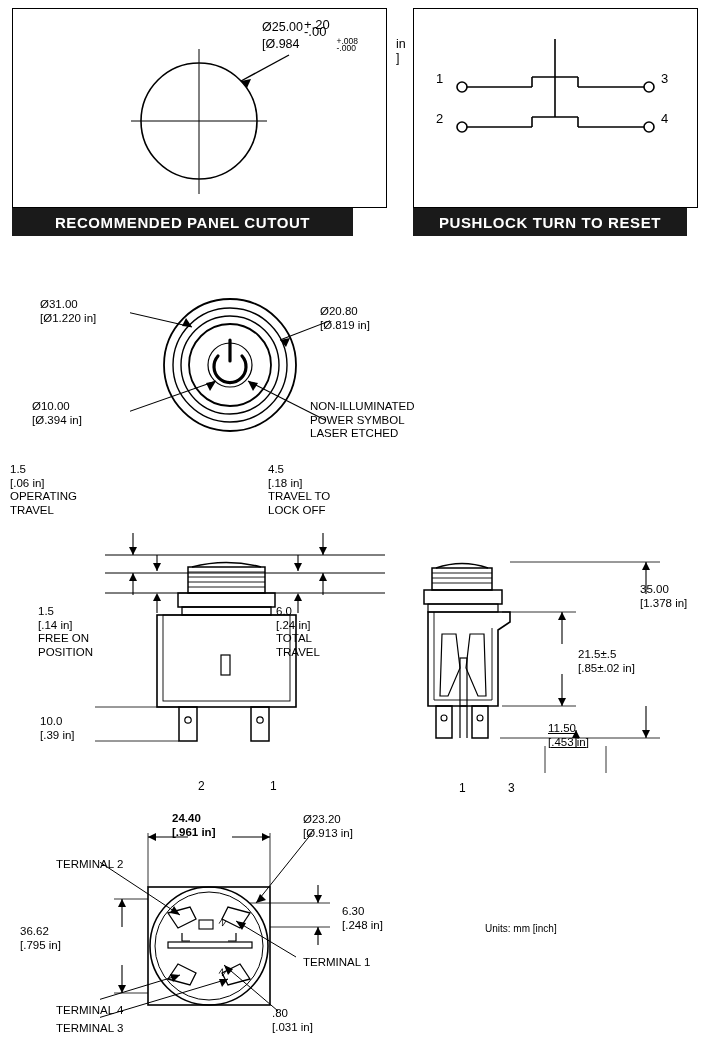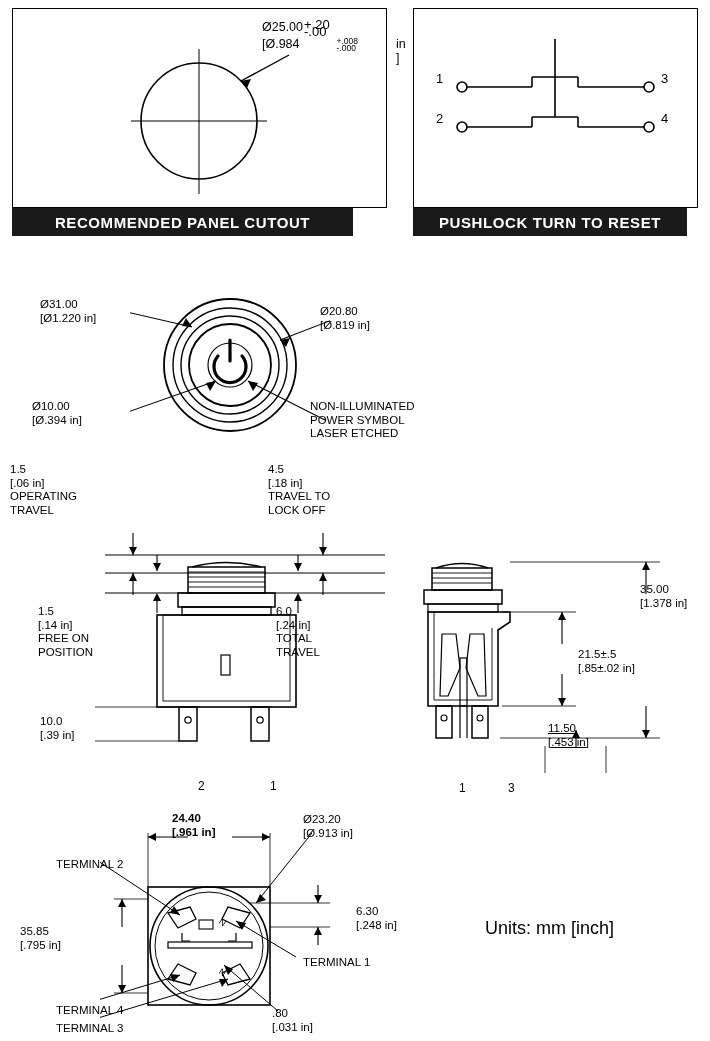--- a/index.html
+++ b/index.html
@@ -337,24 +337,24 @@
 
     <line x1="212" y1="18" x2="156" y2="88" class="ln" stroke-width="1"></line>
     <polygon points="156,88 160,79 166,85" fill="#000"></polygon>
   </svg>
 </div>
 
 <div class="abs lbl center" style="left:172px; top:812px; width:80px;font-weight:bold;">24.40
 [.961 in]</div>
 <div class="abs lbl" style="left:303px; top:813px;">Ø23.20
 [Ø.913 in]</div>
-<div class="abs lbl center" style="left:20px; top:925px; width:80px;">35.85
+<div class="abs lbl center" style="left:20px; top:925px; width:80px;">36.62
 [.795 in]</div>
-<div class="abs lbl" style="left:356px; top:905px;">6.30
+<div class="abs lbl" style="left:342px; top:905px;">6.30
 [.248 in]</div>
 <div class="abs lbl" style="left:272px; top:1007px;">.80
 [.031 in]</div>
 <div class="abs lbl" style="left:56px; top:858px;">TERMINAL 2</div>
 <div class="abs lbl" style="left:303px; top:956px;">TERMINAL 1</div>
 <div class="abs lbl" style="left:56px; top:1004px;">TERMINAL 4</div>
 <div class="abs lbl" style="left:56px; top:1022px;">TERMINAL 3</div>
 
-<div class="abs lbl" style="left:485px; top:922px; font-size:18px;">Units: mm [inch]</div>
+<div class="abs lbl" style="left:485px; top:922px; font-size:10px;">Units: mm [inch]</div>
 
 </body></html>

